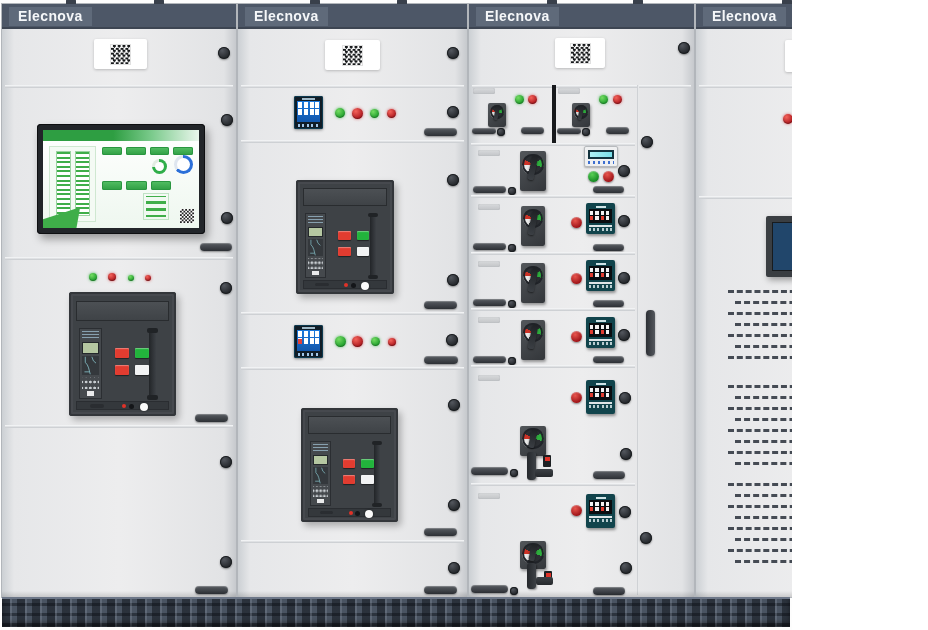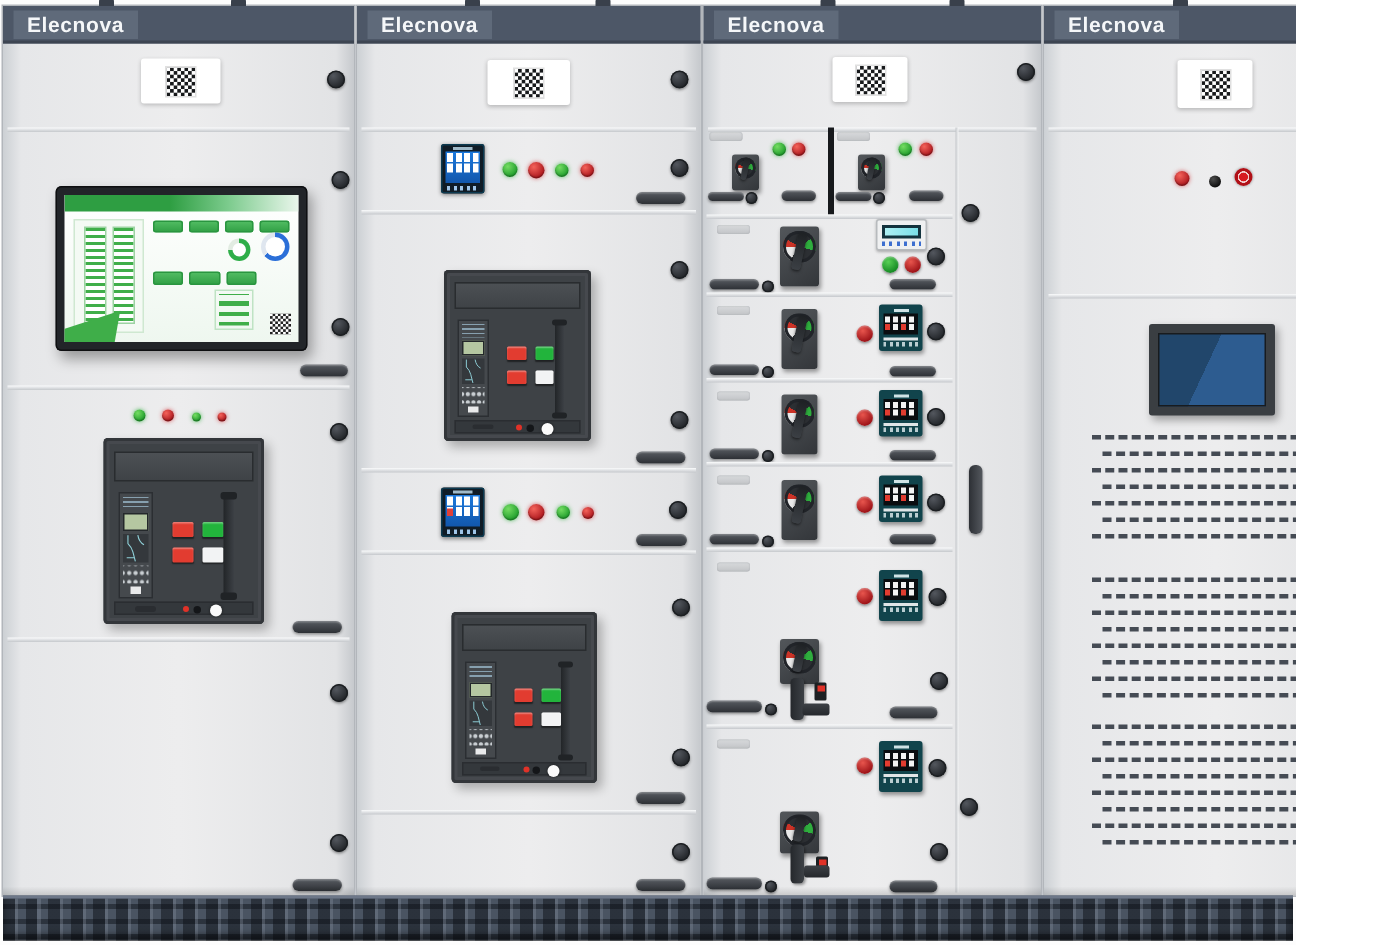--- a/index.html
+++ b/index.html
@@ -1,17 +1,17 @@
 <!DOCTYPE html>
 <html><head>
 <meta charset="utf-8">
 <style>
   * { box-sizing: border-box; margin: 0; padding: 0; }
   html,body { background:#fff; }
-  .scene { position:relative; width:864px; height:630px; background:#fdfdfd;
+  .scene { position:relative; width:792px; height:630px; background:#fdfdfd;
            font-family:"Liberation Sans", sans-serif; overflow:hidden; }
 
   
   .cab { position:absolute; top:4px; height:593px;
          background:linear-gradient(90deg,#ccd0d4 0,#e6e7e9 12px,#ededee 50%,#e2e3e5 calc(100% - 12px),#c6c9cd 100%);
          outline:1px solid #b2b6bb; }
   .cab::after { content:""; position:absolute; left:0; right:0; bottom:0; height:6px;
                 background:linear-gradient(rgba(0,0,0,0), rgba(0,0,0,.14)); }
   .tab { position:absolute; top:-5px; width:10px; height:6px; background:#39404b; border-radius:2px 2px 0 0; }
   .brand-bar { position:absolute; left:0; right:0; top:0; height:25px; background:#4d5767;

